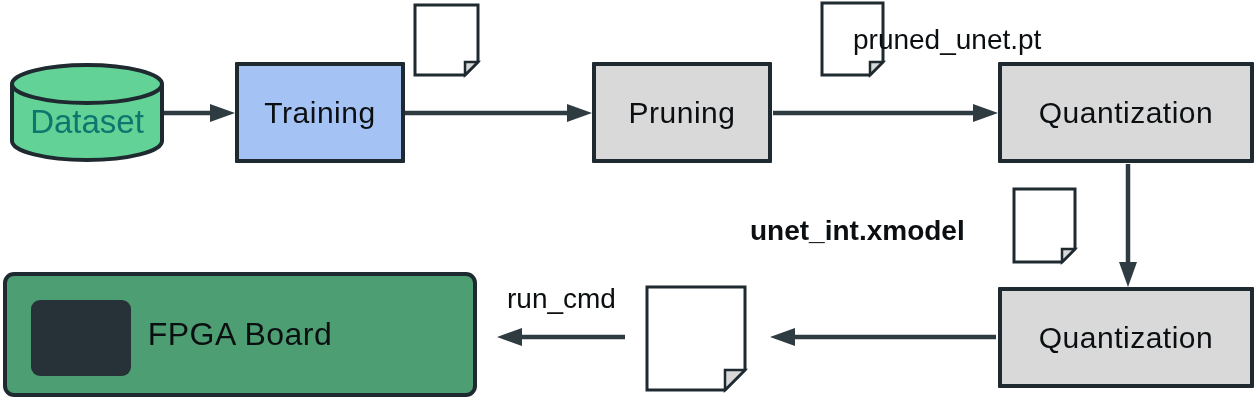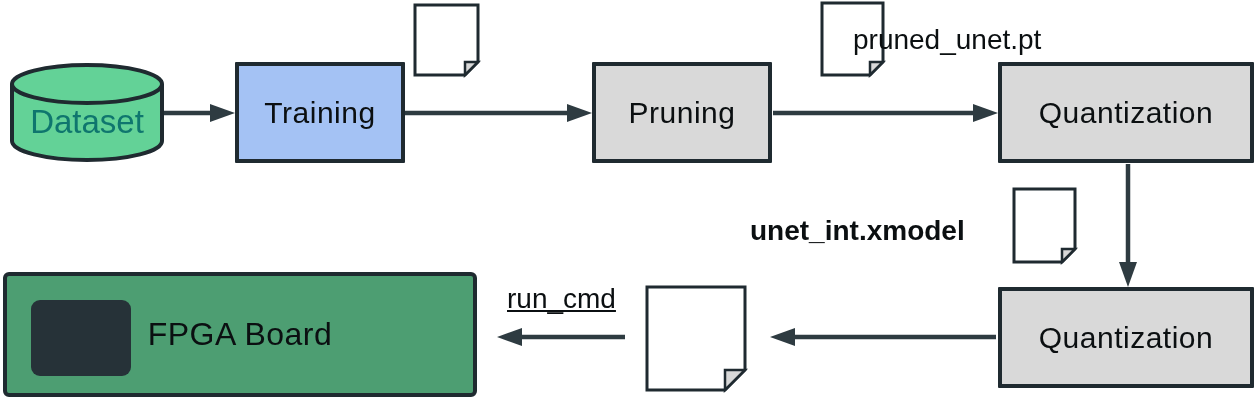--- a/index.html
+++ b/index.html
@@ -21,21 +21,21 @@
     align-items: center;
     justify-content: center;
     font-size: 30px;
     color: #0b0f11;
     letter-spacing: 0.5px;
   }
   .node-training   { left: 235px; top: 62px;  width: 170px; height: 101px; background: #a4c2f4; }
   .node-pruning    { left: 592px; top: 62px;  width: 180px; height: 101px; background: #d9d9d9; }
   .node-quant-top  { left: 998px; top: 62px;  width: 256px; height: 101px; background: #d9d9d9; }
   .node-quant-bot  { left: 998px; top: 287px; width: 256px; height: 101px; background: #d9d9d9; }
-  .node-fpga       { left: 3px;   top: 272px; width: 474px; height: 125px; background: #4d9e72; border-radius: 6px; font-size: 32px; }
+  .node-fpga       { left: 3px;   top: 272px; width: 474px; height: 125px; background: #4d9e72; border-radius: 11px; font-size: 32px; }
   .chip {
     position: absolute;
     left: 24px; top: 24px;
     width: 100px; height: 76px;
     background: #263238;
     border-radius: 9px;
   }
   .dataset-label {
     position: absolute;
     left: 12px; top: 103px;
@@ -47,21 +47,21 @@
   .file-label {
     position: absolute;
     font-size: 28px;
     color: #0b0f11;
     white-space: nowrap;
   }
   .lbl-unet-pt        { left: 495px; top: 24px;  }
   .lbl-pruned-unet-pt { left: 853px; top: 24px;  }
   .lbl-unet-int       { left: 750px; top: 215px; font-weight: bold; }
   .lbl-pt-unet        { left: 770px; top: 366px; }
-  .lbl-run-cmd        { left: 507px; top: 283px; text-decoration: underline; }
+  .lbl-run-cmd        { left: 507px; top: 283px; }
 </style>
 </head>
 <body>
 
 <div class="stage">
 
   <svg class="layer" width="1258" height="401" viewBox="0 0 1258 401">
 
     <g>
       <path d="M12 84 L12 141 A75 19 0 0 0 162 141 L162 84" stroke="#1f2a30" stroke-width="4" fill="#63d297"></path>

